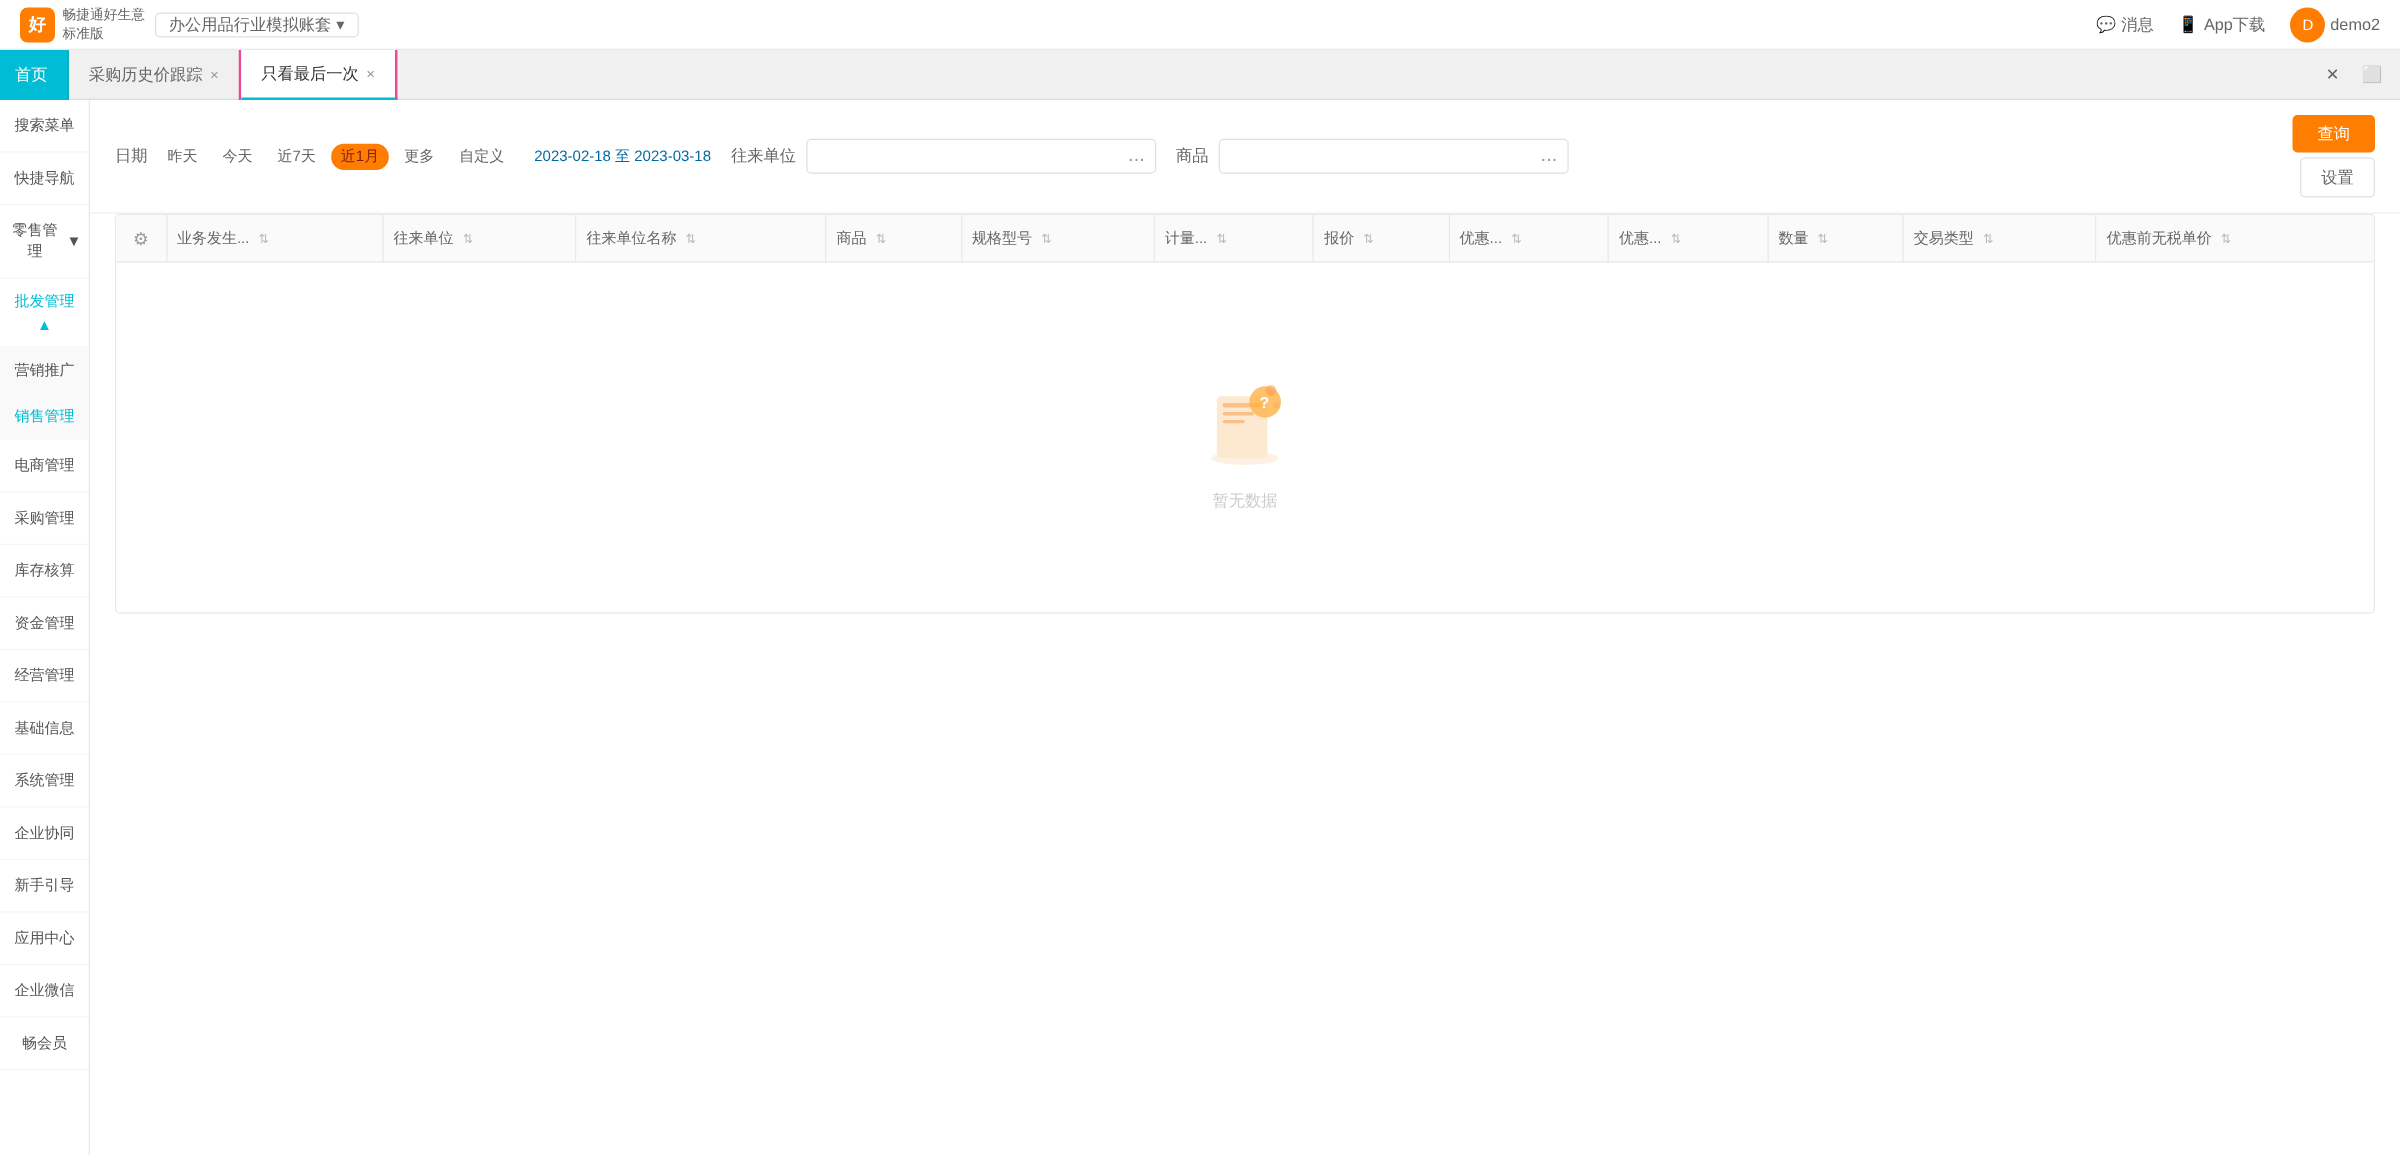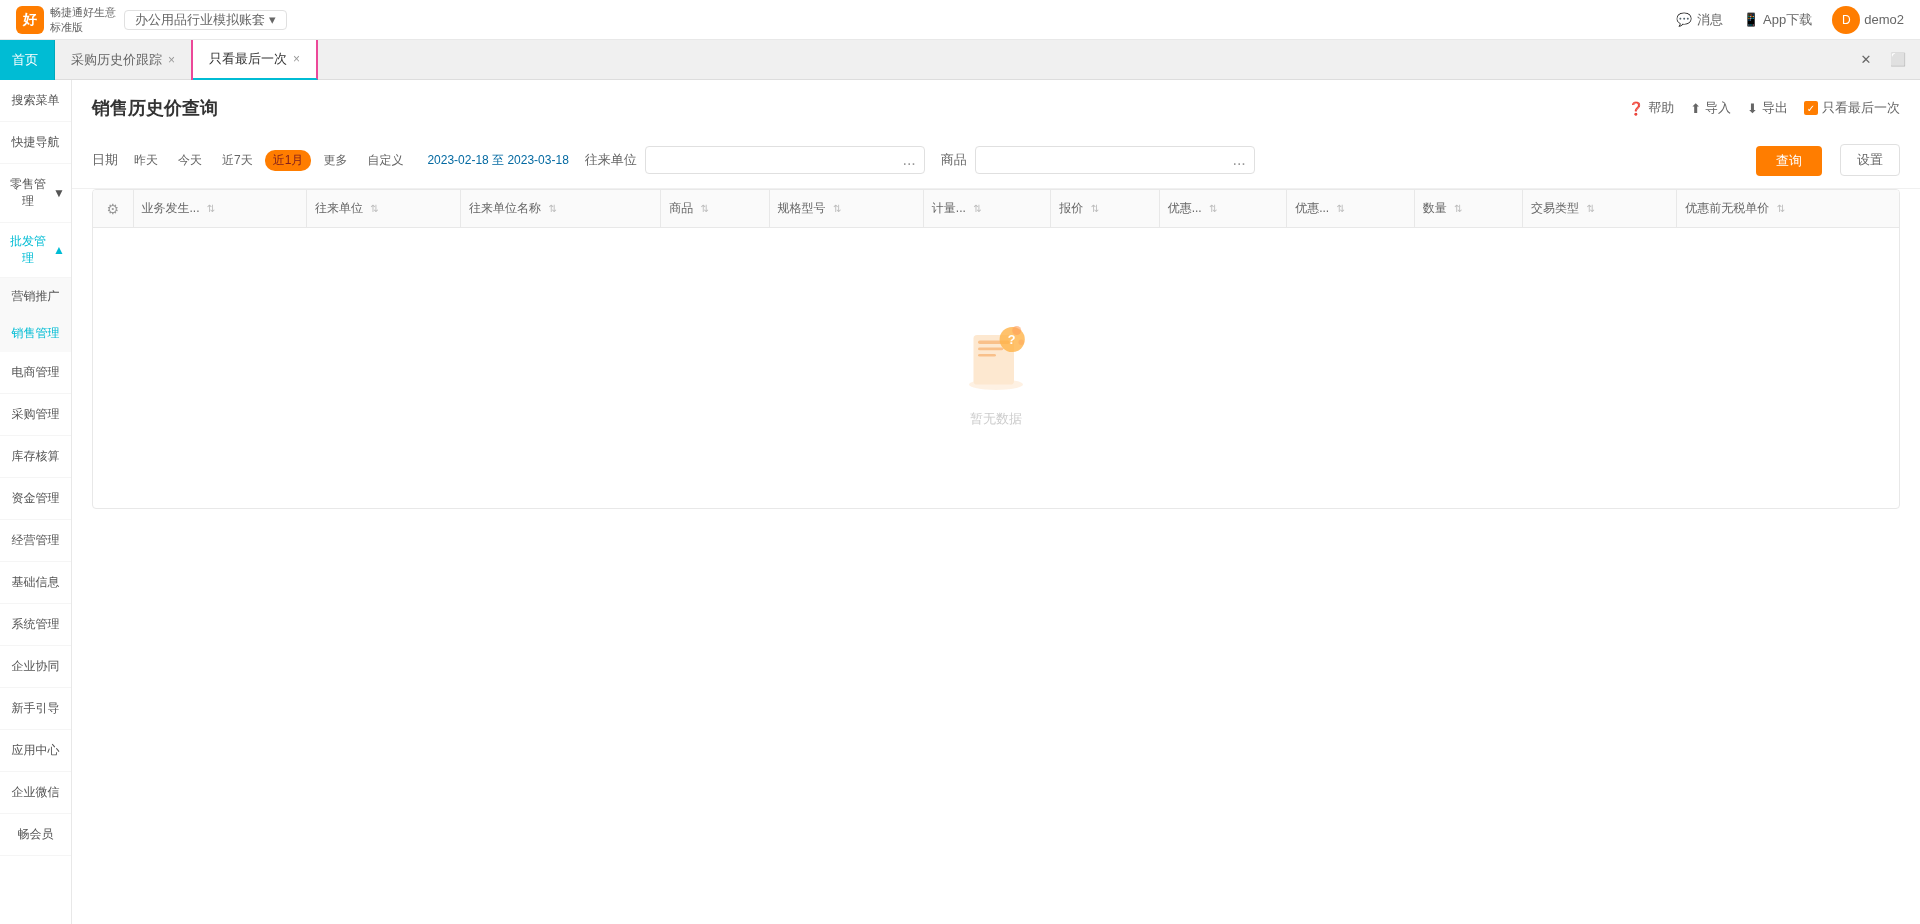--- a/index.html
+++ b/index.html
@@ -25,21 +25,21 @@
     .tab-action-btn { width: 24px; height: 24px; display: flex; align-items: center; justify-content: center; cursor: pointer; color: #666; border-radius: 3px; }
 
     
     .main-layout { display: flex; flex: 1; overflow: hidden; }
 
     
     .sidebar { width: 72px; background: #fff; border-right: 1px solid #e8e8e8; display: flex; flex-direction: column; overflow-y: auto; flex-shrink: 0; }
     .sidebar-item { padding: 12px 6px; text-align: center; cursor: pointer; font-size: 12px; color: #555; border-bottom: 1px solid #f5f5f5; }
     .sidebar-item.with-arrow { display: flex; align-items: center; justify-content: center; gap: 3px; }
     .sidebar-section { padding: 10px 6px; text-align: center; cursor: pointer; font-size: 12px; color: #555; }
-    .sidebar-section.expanded { color: #00bcd4; }
+    .sidebar-section.expanded { color: #00bcd4; flex-direction: column; }
     .sidebar-sub { background: #f9f9f9; }
     .sidebar-sub-item { padding: 10px 6px; text-align: center; cursor: pointer; font-size: 12px; color: #555; }
     .sidebar-sub-item.active { color: #00bcd4; }
 
     
     .content { flex: 1; overflow: auto; background: #fff; }
     .page-header { padding: 16px 20px 0; }
     .page-title { font-size: 18px; font-weight: 600; color: #333; }
     .toolbar-btn { display: flex; align-items: center; gap: 4px; color: #666; font-size: 13px; cursor: pointer; }
     .toolbar-checkbox { display: flex; align-items: center; gap: 4px; color: #666; font-size: 13px; }
@@ -190,43 +190,20 @@
     <div class="sidebar-item">
       <span>企业微信</span>
     </div>
     <div class="sidebar-item">
       <span>畅会员</span>
     </div>
   </div>
 
   <div class="content">
 
-    <div class="page-header">
-      <div style="display:flex; align-items:center; justify-content:space-between; padding-bottom:12px;">
-        <h1 class="page-title">销售历史价查询</h1>
-        <div style="display:flex; align-items:center; gap:16px;">
-          <div class="toolbar-btn">
-            <span>❓</span>
-            <span>帮助</span>
-          </div>
-          <div class="toolbar-btn">
-            <span>⬆</span>
-            <span>导入</span>
-          </div>
-          <div class="toolbar-btn">
-            <span>⬇</span>
-            <span>导出</span>
-          </div>
-          <div class="toolbar-checkbox">
-            <div class="checkbox-checked">✓</div>
-            <span>只看最后一次</span>
-          </div>
-        </div>
-      </div>
-    </div>
 
     <div class="filter-area">
       <div class="filter-row">
 
         <div class="filter-item">
           <span class="filter-label">日期</span>
           <div class="date-shortcuts">
             <span class="date-btn">昨天</span>
             <span class="date-btn">今天</span>
             <span class="date-btn">近7天</span>
@@ -249,21 +226,21 @@
         </div>
 
         <div class="filter-item">
           <span class="filter-label">商品</span>
           <div class="filter-input" style="min-width:280px;">
             <span class="filter-input-text"></span>
             <span class="filter-dots">...</span>
           </div>
         </div>
 
-        <div style="margin-left:auto; display:flex; flex-direction:row; gap:18px; align-items:flex-end;">
+        <div style="margin-left:auto; display:flex; flex-direction:column; gap:4px; align-items:flex-end;">
           <button class="query-btn">查询</button>
           <button class="settings-btn">设置</button>
         </div>
       </div>
     </div>
 
     <div class="table-area">
       <div class="table-container">
         <table>
           <thead>

